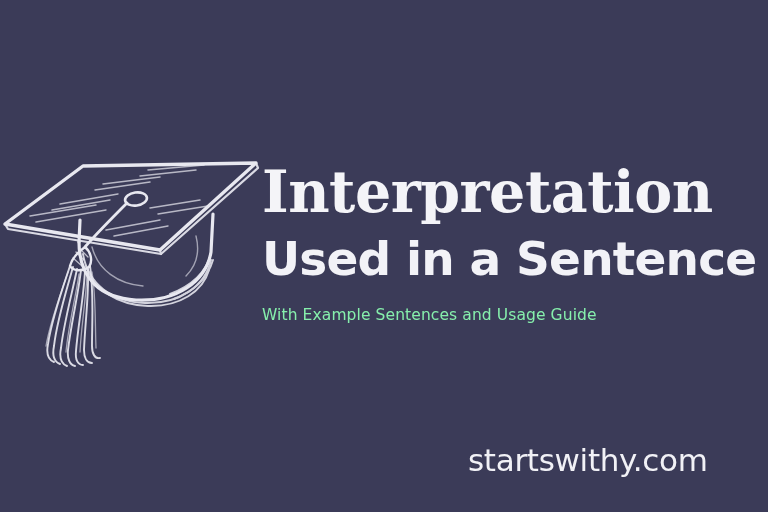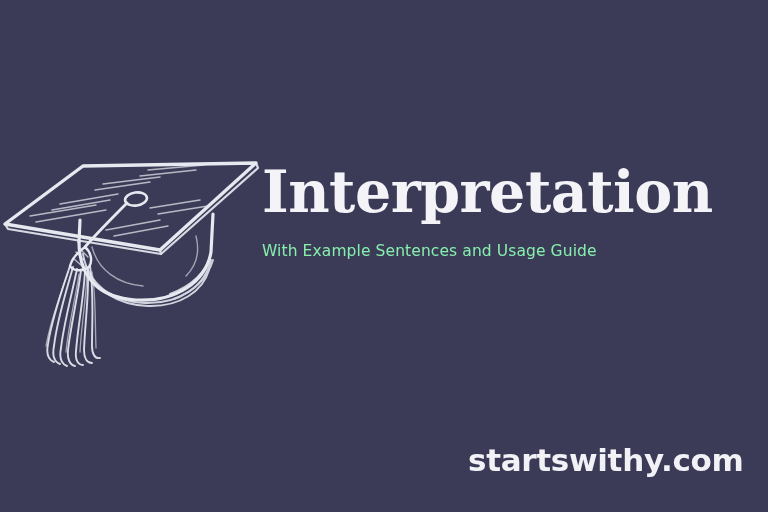--- a/index.html
+++ b/index.html
@@ -79,21 +79,21 @@
     white-space: nowrap;
     margin-top: 16px;
   }
 
   
   #brand {
     position: absolute;
     left: 468px;
     top: 440px;
     font-family: "DejaVu Sans", "Liberation Sans", sans-serif;
-    font-weight: 700;
+    font-weight: 400;
     font-size: 31px;
     line-height: 40px;
     letter-spacing: -0.3px;
     color: #f1f1f6;
     white-space: nowrap;
   }
 </style>
 </head>
 <body>
 
@@ -171,18 +171,19 @@
         <path d="M68 124 C60 148, 50 174, 46 198"></path>
         <path d="M79 126 C75 152, 68 180, 66 204"></path>
         <path d="M87 126 C86 152, 81 180, 80 204"></path>
         <path d="M92 124 C96 148, 95 176, 96 200"></path>
       </g>
     </svg>
   </div>
 
   <div id="text-block">
     <div id="title-word">Interpretation</div>
+    <div id="title-phrase">Used in a Sentence</div>
     <div id="subtitle">With Example Sentences and Usage Guide</div>
   </div>
 
   <div id="brand">startswithy.com</div>
 
 </div>
 
 </body></html>

